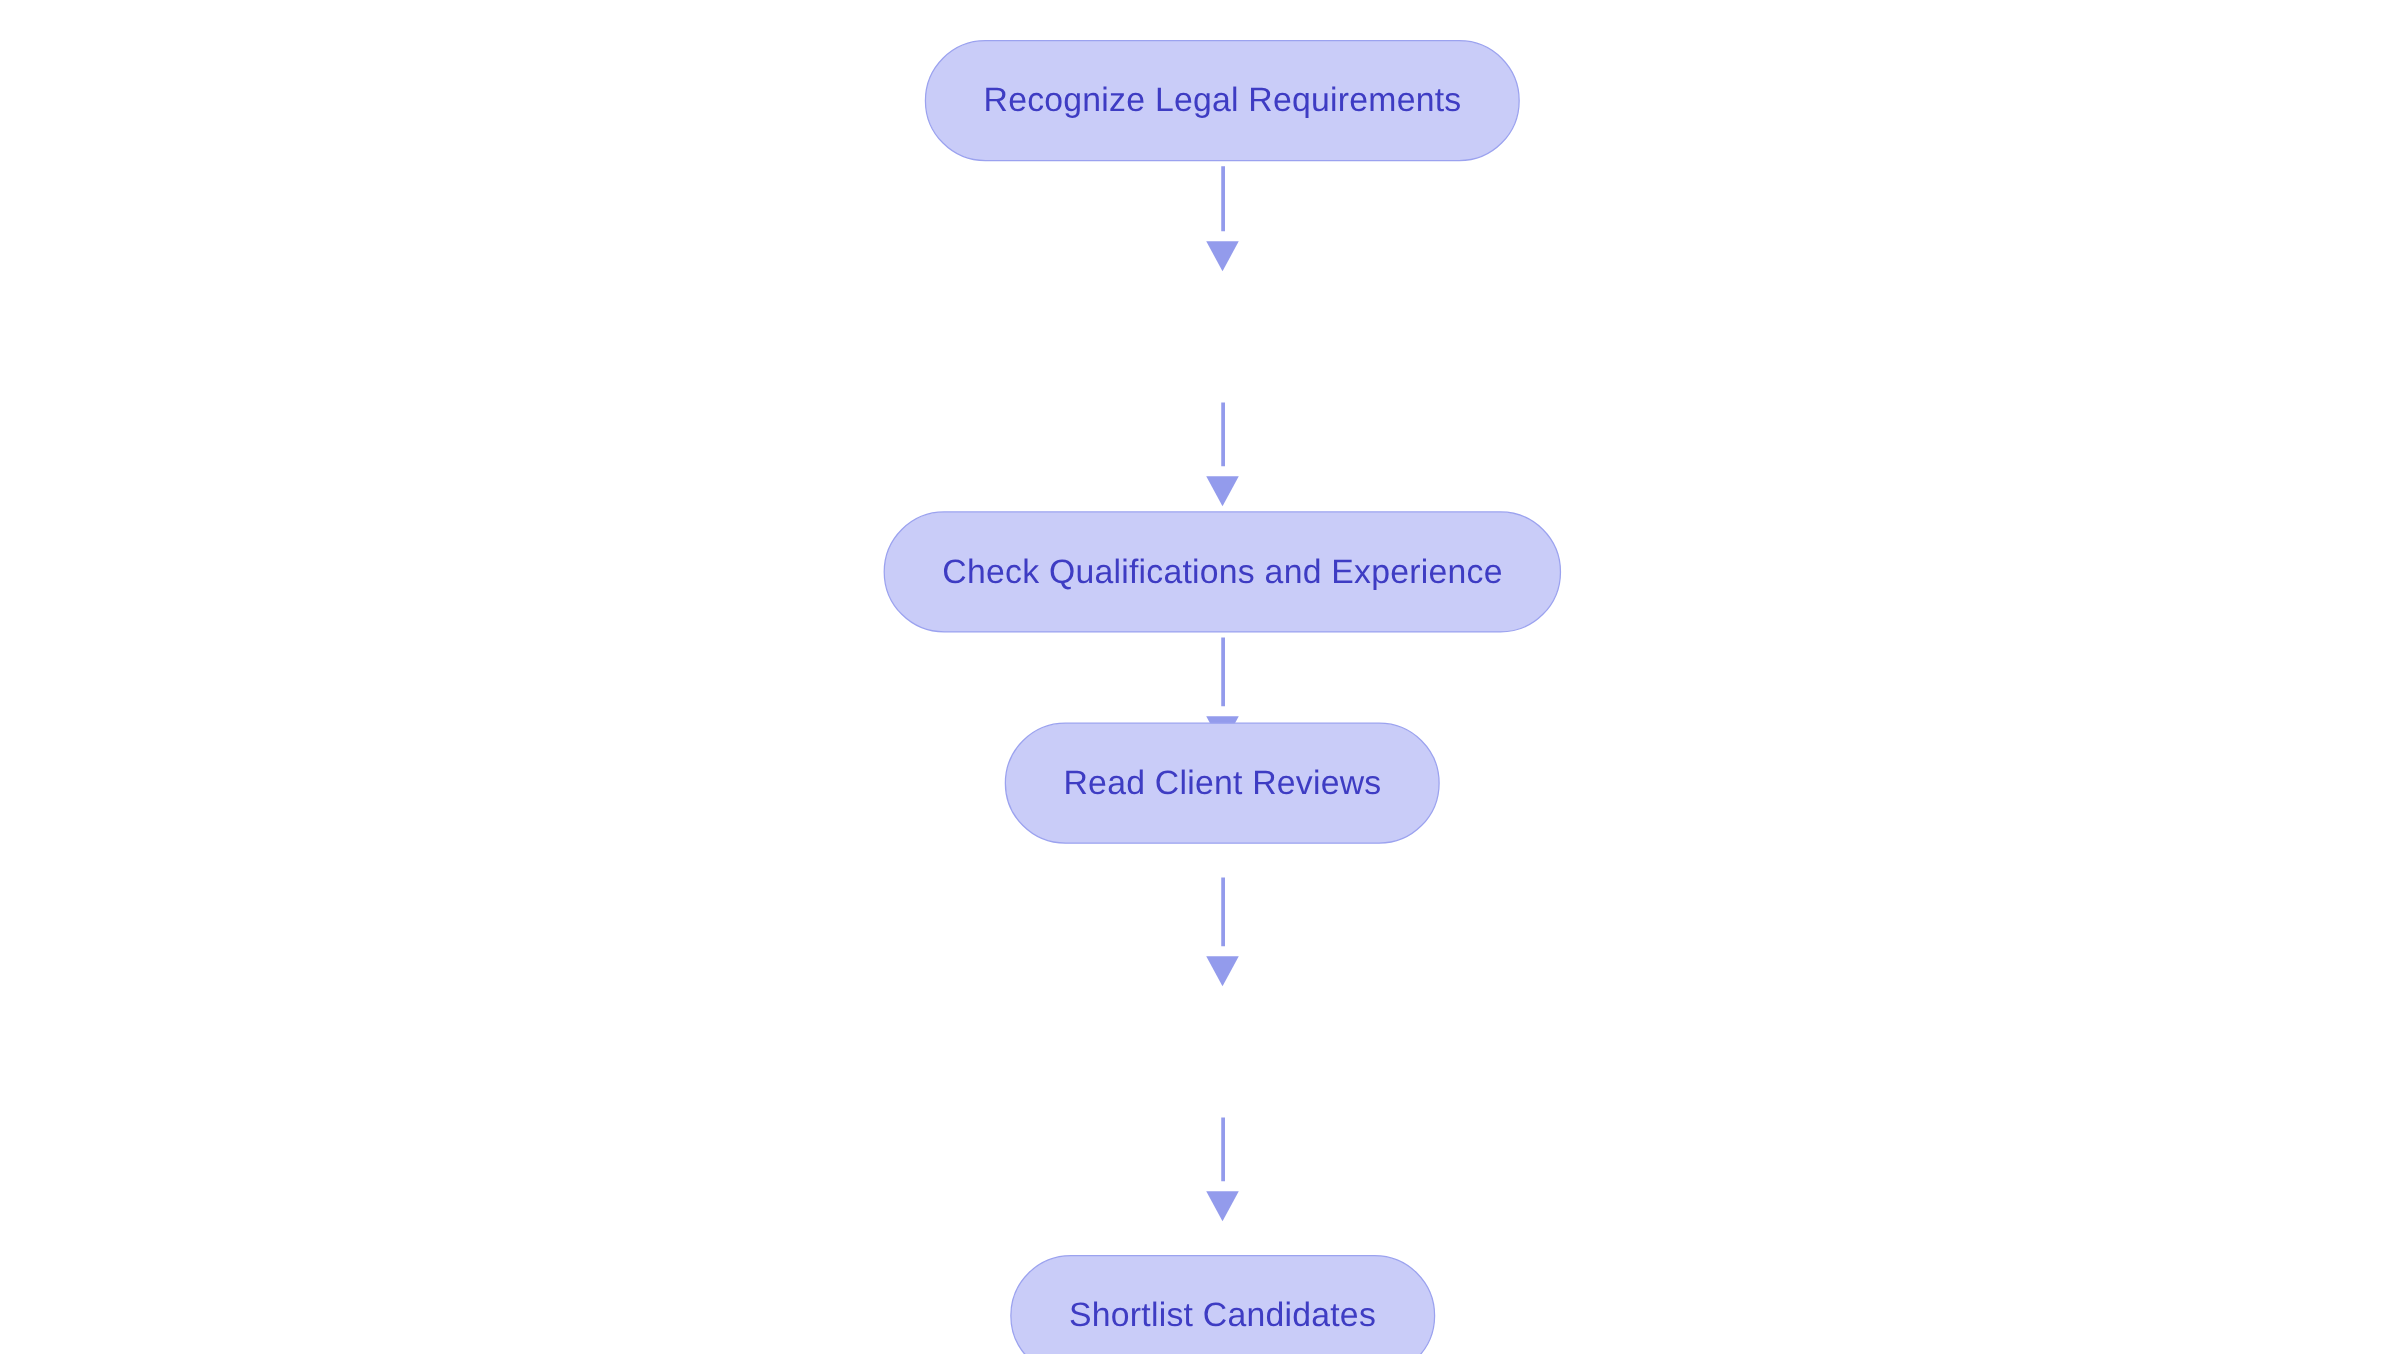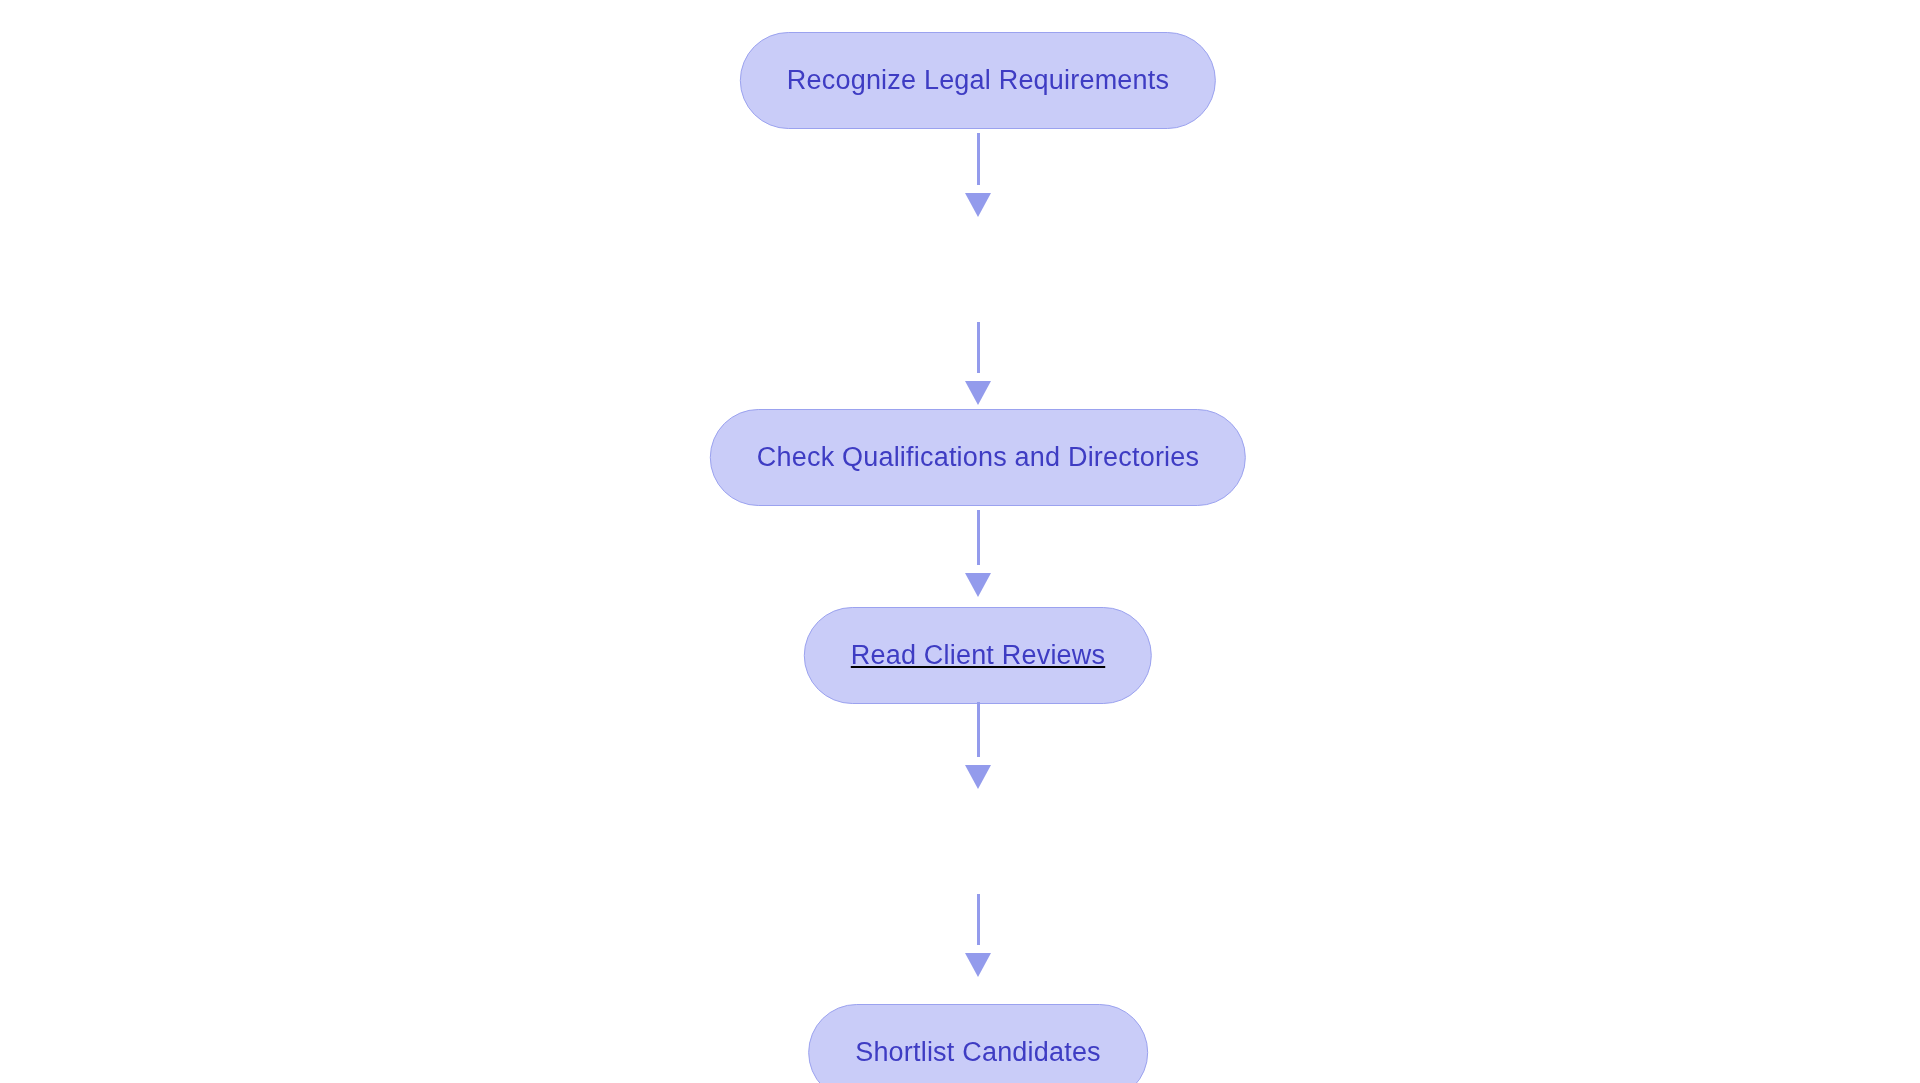--- a/index.html
+++ b/index.html
@@ -39,21 +39,21 @@
   }
   .node-label {
     font-size: 27px;
     font-weight: 500;
     letter-spacing: 0.2px;
     color: var(--node-text);
   }
   .n1 { top: 16px; }
   .n2 { top: 205px; }
   .n3 { top: 393px; }
-  .n4 { top: 591px; text-decoration: underline; }
+  .n4 { top: 562px; }
   .n5 { top: 777px; }
   .n6 { top: 988px; }
 
   .arrow {
     position: absolute;
     left: 962px;
     transform: translateX(-50%);
     display: flex;
     flex-direction: column;
     align-items: center;
@@ -90,21 +90,21 @@
     <div class="arrow-head"></div>
   </div>
 
 
   <div class="arrow a2">
     <div class="arrow-line"></div>
     <div class="arrow-head"></div>
   </div>
 
   <div class="node n3">
-    <span class="node-label">Check Qualifications and Directories</span>
+    <span class="node-label">Check Qualifications and Experience</span>
   </div>
 
   <div class="arrow a3">
     <div class="arrow-line"></div>
     <div class="arrow-head"></div>
   </div>
 
   <div class="node n4">
     <span class="node-label">Read Client Reviews</span>
   </div>

